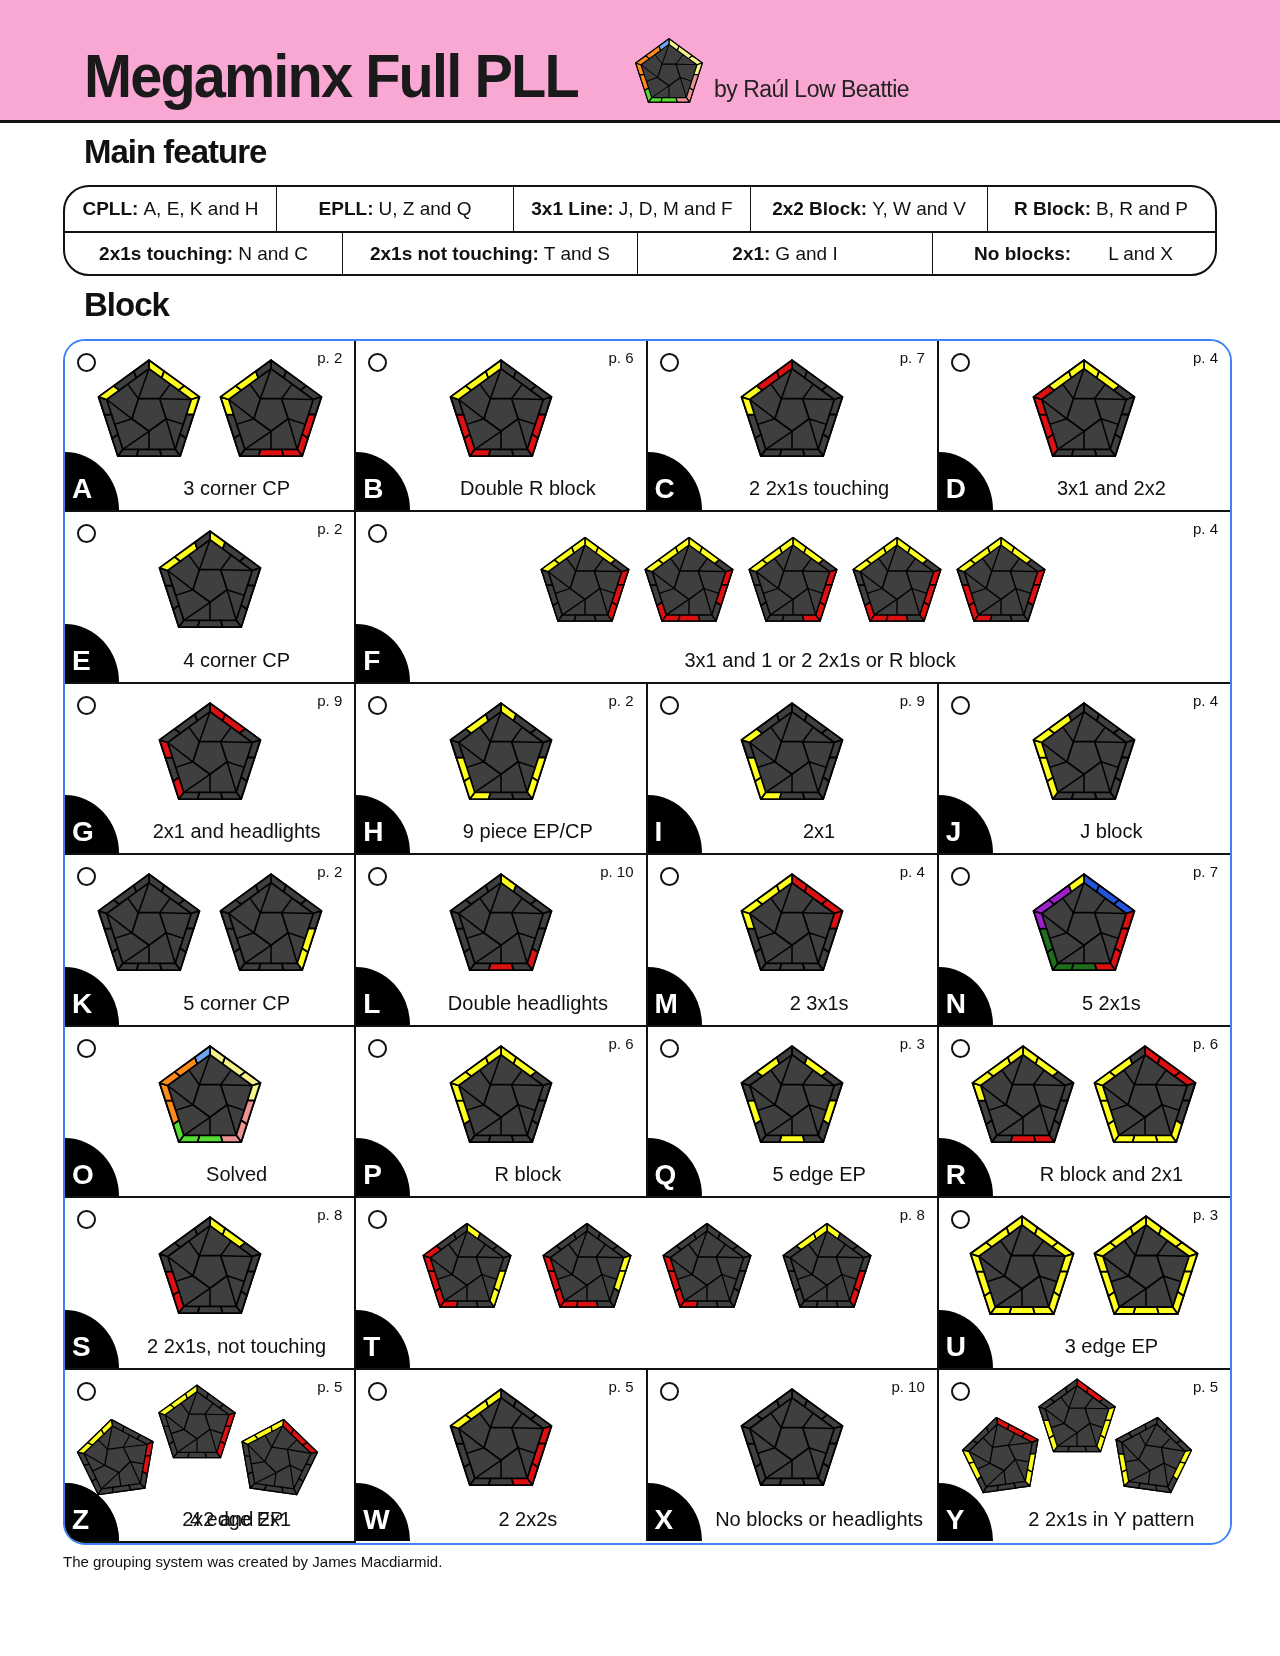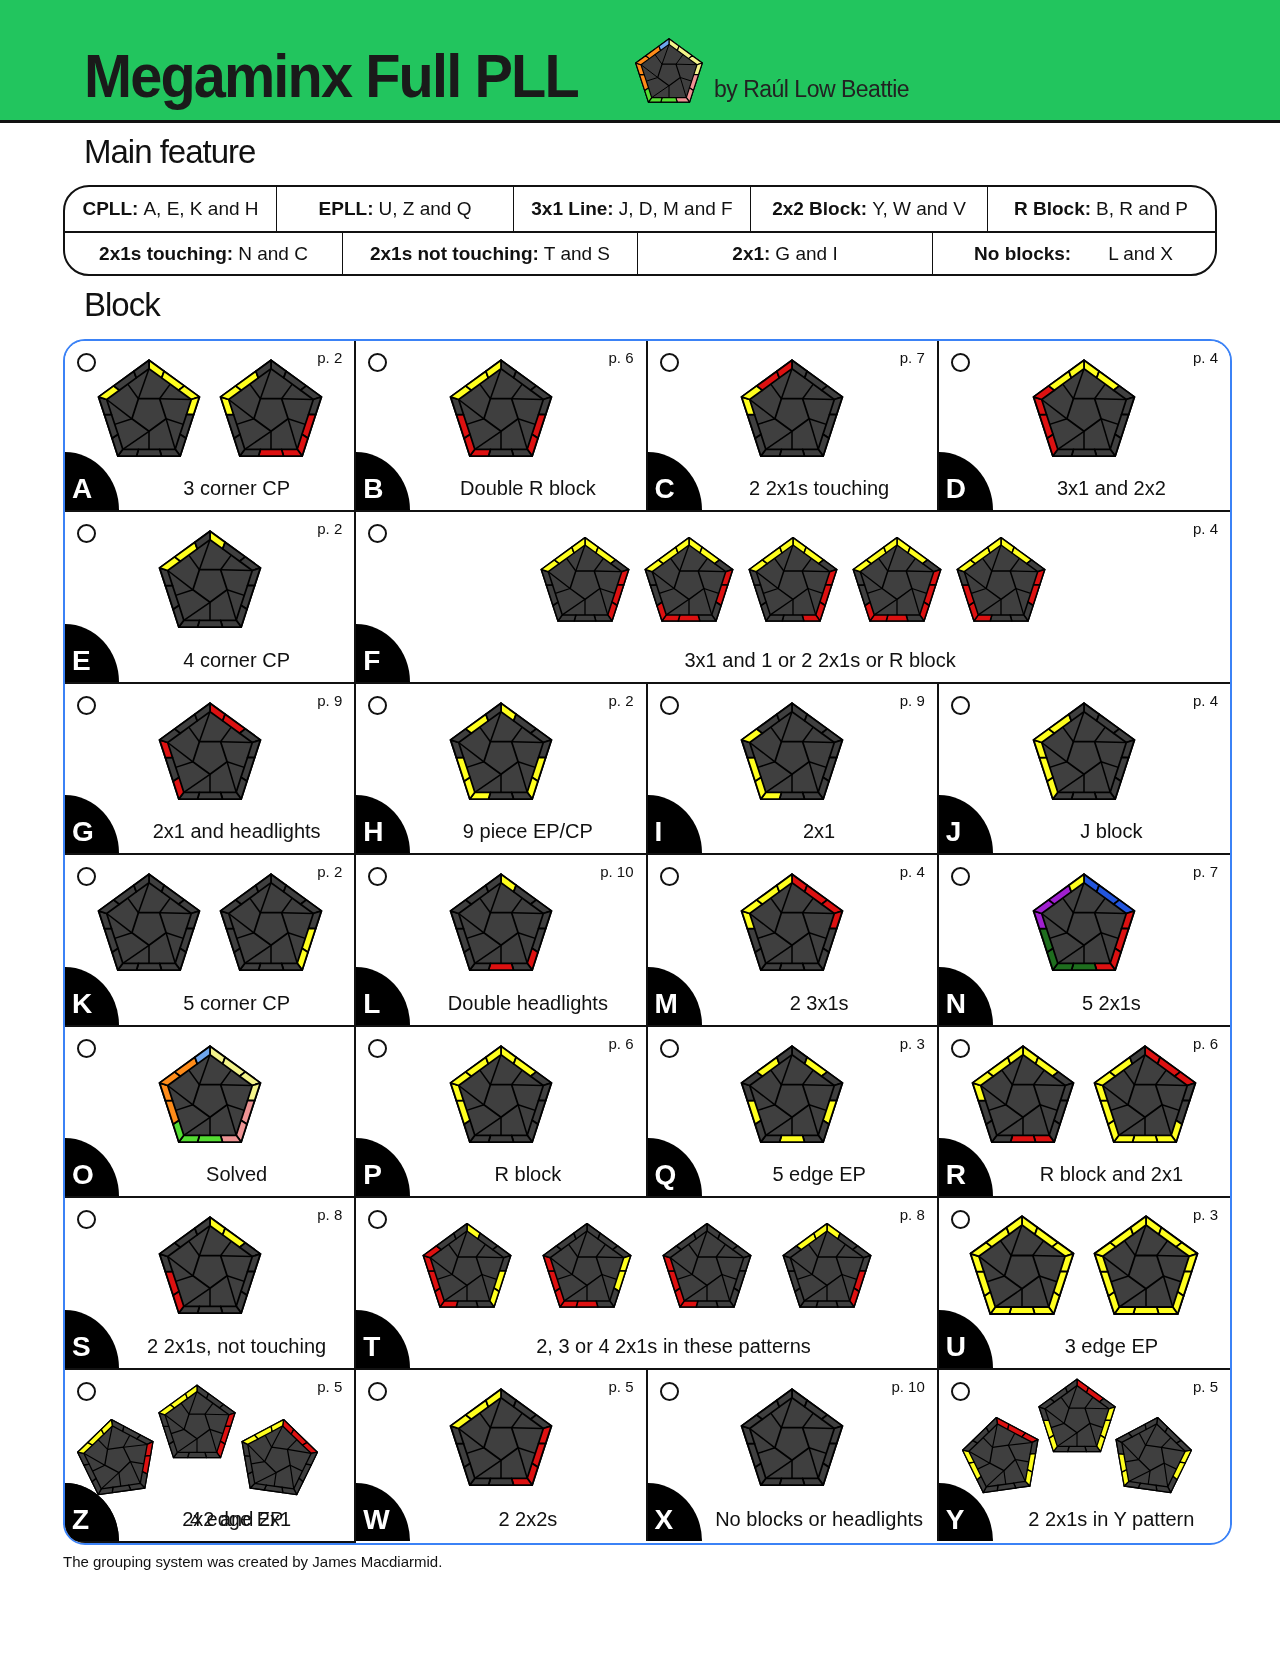--- a/index.html
+++ b/index.html
@@ -1,24 +1,24 @@
 <!DOCTYPE html>
 <html><head>
 <meta charset="utf-8">
 <style>
   html, body { margin: 0; padding: 0; background: #ffffff; }
   body { width: 1280px; height: 1656px; position: relative; overflow: hidden;
          font-family: "Liberation Sans", sans-serif; color: #111; }
   .header { position: absolute; left: 0; top: 0; width: 1280px; height: 120px;
-            background: #22c55e; border-bottom: 3px solid #111; }
+            background: #f9a8d4; border-bottom: 3px solid #111; }
   .title { position: absolute; left: 84px; top: 40px; font-size: 62px; font-weight: bold;
            letter-spacing: -2px; color: #1a1a1a; transform: scaleX(0.93); transform-origin: left top; }
   .logo { position: absolute; left: 634px; top: 36px; width: 72px; height: 72px; }
   .byline { position: absolute; left: 714px; top: 76px; font-size: 23px; color: #222; letter-spacing: -0.5px; }
-  .h2 { position: absolute; left: 84px; font-size: 33px; font-weight: normal; letter-spacing: -1px; color: #111; }
+  .h2 { position: absolute; left: 84px; font-size: 33px; font-weight: bold; letter-spacing: -1px; color: #111; }
   .feat { position: absolute; left: 63px; top: 185px; width: 1154px; height: 91px;
           border: 2.5px solid #111; border-radius: 26px; box-sizing: border-box; overflow: hidden; }
   .frow { display: flex; height: 44px; }
   .frow + .frow { border-top: 2.5px solid #111; height: 42px; }
   .fcell { display: flex; align-items: center; justify-content: center; font-size: 19px;
            border-right: 1.5px solid #111; box-sizing: border-box; white-space: nowrap; }
   .fcell:last-child { border-right: none; }
   .fcell b { margin-right: 5px; }
   .grid { position: absolute; left: 63px; top: 339px; width: 1169px; height: 1206px;
           border: 2px solid #3b82f6; border-radius: 22px; box-sizing: border-box; overflow: hidden;
@@ -1224,21 +1224,20 @@
             <line x1="46.0" y1="80.9" x2="46.0" y2="65.3" stroke="#000" stroke-width="1.31"></line>
             <line x1="23.3" y1="80.9" x2="46.0" y2="65.3" stroke="#000" stroke-width="1.31"></line>
             <line x1="16.3" y1="59.3" x2="31.1" y2="54.5" stroke="#000" stroke-width="1.31"></line>
             <line x1="9.3" y1="37.7" x2="31.1" y2="54.5" stroke="#000" stroke-width="1.31"></line>
             <line x1="27.6" y1="24.4" x2="36.8" y2="37.0" stroke="#000" stroke-width="1.31"></line>
           </g>
         </svg>
       </div>
       <div class="letterbg"></div>
       <div class="letter">T</div>
-      <div class="label">2, 3 or 4 2x1s in these patterns</div>
     </div>
     <div class="cell lastcol" style="grid-column: span 1;">
       <div class="check"></div>
       <div class="page">p. 3</div>
       <div class="pics" style="gap: 16px;">
         <svg width="108" height="108" viewBox="0 0 108 108">
           <g>
             <polygon points="54.0,4.3 105.4,41.6 85.7,102.0 22.3,102.0 2.6,41.6" fill="#3f3f3f" stroke="#000" stroke-width="1.80" stroke-linejoin="round"></polygon>
             <polygon points="54.0,4.3 69.4,15.5 66.9,22.4 54.0,13.0" fill="#ffff1e" stroke="#000" stroke-width="1.80" stroke-linejoin="round"></polygon>
             <polygon points="69.4,15.5 89.9,30.4 84.2,34.9 66.9,22.4" fill="#ffff1e" stroke="#000" stroke-width="1.80" stroke-linejoin="round"></polygon>

